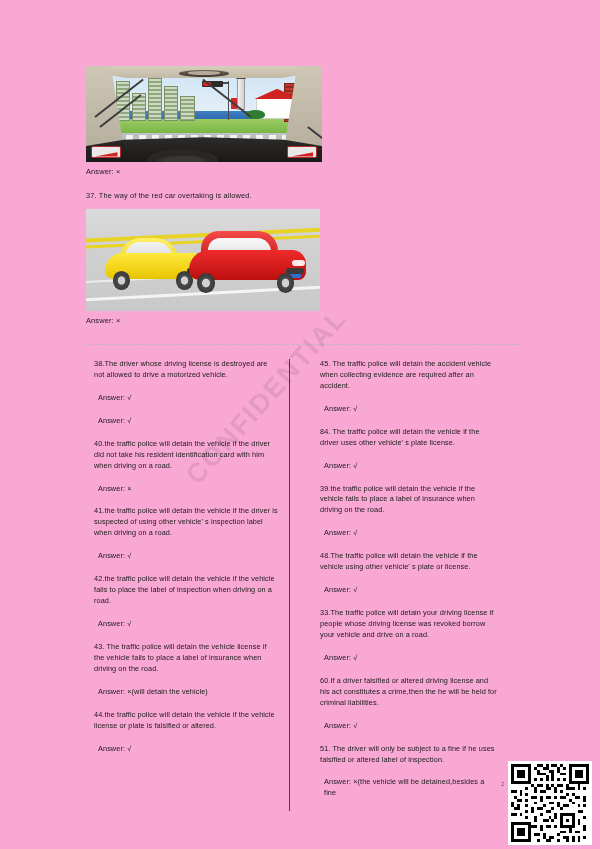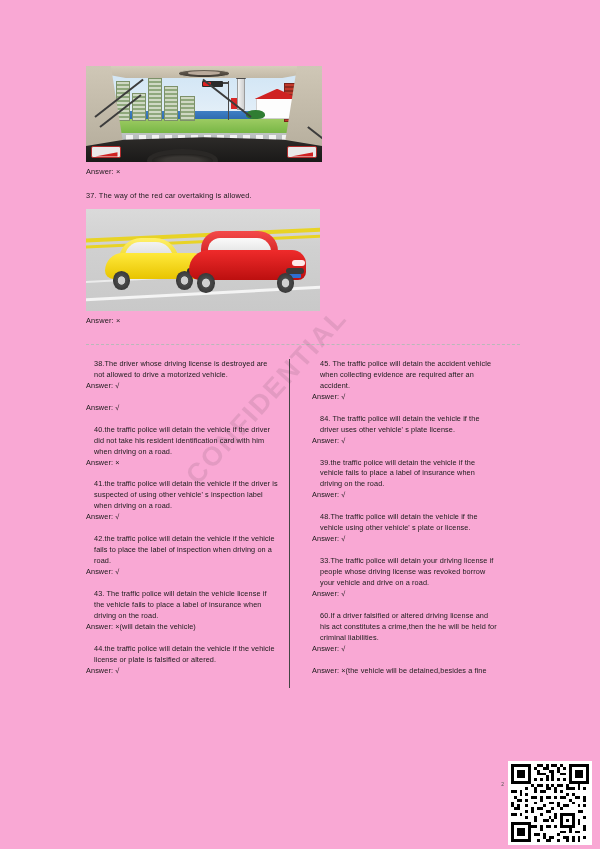--- a/index.html
+++ b/index.html
@@ -322,21 +322,21 @@
     align-self: stretch;
     margin: 0 6px 0 0;
   }
   .qa { margin-bottom: 11px; }
   .qa .q {
     margin: 0 0 0 8px;
     letter-spacing: 0.1px;
     text-align: left;
   }
   .qa .a {
-    margin: 0;
+    margin: 12px;
     letter-spacing: 0.1px;
   }
 
   
   .watermark {
     position: absolute;
     left: 180px;
     top: 470px;
     font-size: 27px;
     font-weight: 700;
@@ -507,20 +507,21 @@
         </div>
         <div class="qa">
           <p class="q">33.The traffic police will detain your driving license if people whose driving license was revoked borrow your vehicle and drive on a road.</p>
           <p class="a">Answer: √</p>
         </div>
         <div class="qa">
           <p class="q">60.If a driver falsified or altered driving license and his act constitutes a crime,then the he will be held for criminal liabilities.</p>
           <p class="a">Answer: √</p>
         </div>
         <div class="qa">
+          <p class="q">51. The driver will only be subject to a fine if he uses falsified or altered label of inspection.</p>
           <p class="a">Answer: ×(the vehicle will be detained,besides a fine</p>
         </div>
       </div>
 
     </div>
   </div>
 
   <div class="watermark">CONFIDENTIAL</div>
 
   <div class="page-mark">2</div>

